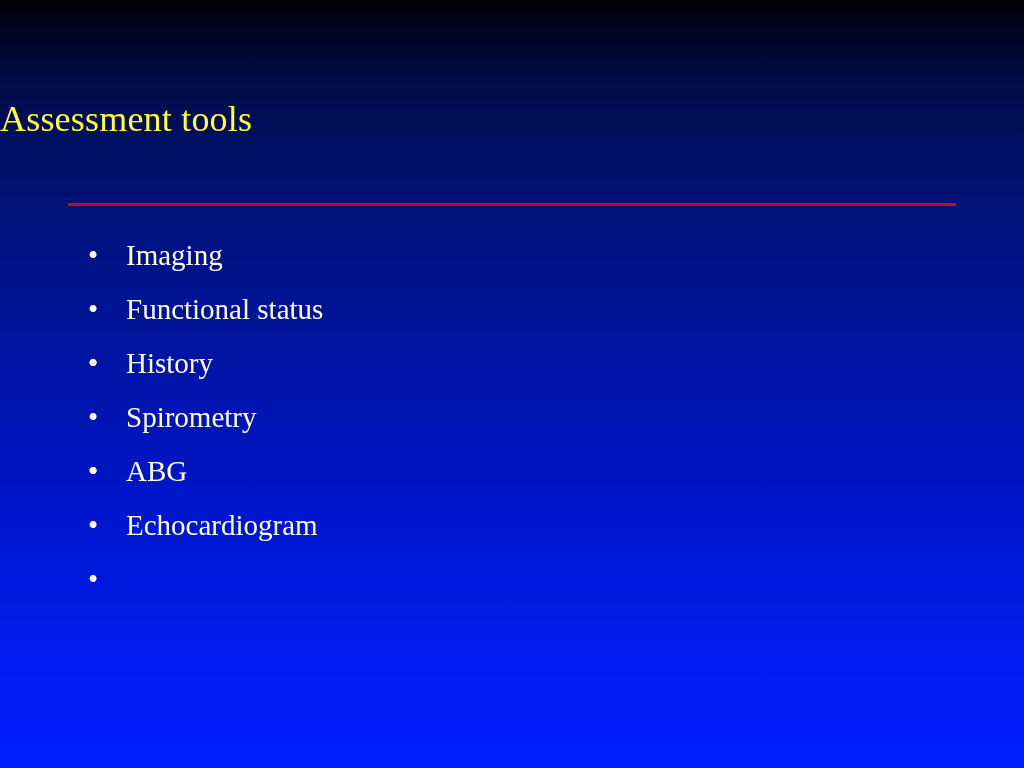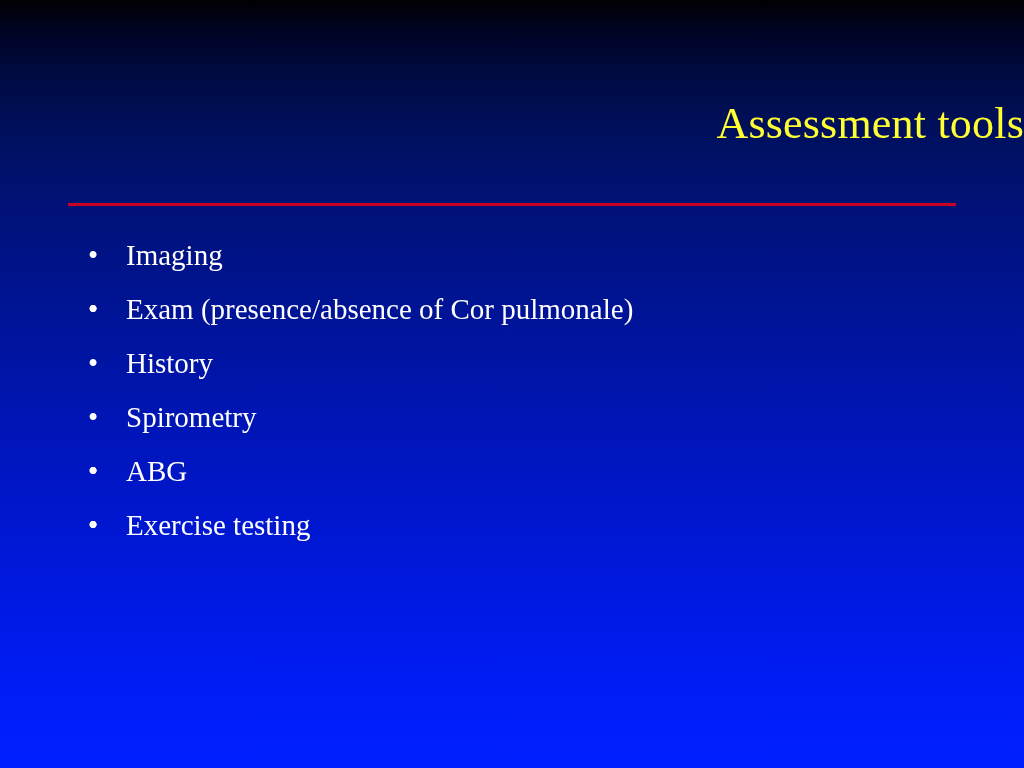--- a/index.html
+++ b/index.html
@@ -27,23 +27,23 @@
         #0019e2 78%,
         #001cf6 90%,
         #0020ff 100%);
     box-sizing: border-box;
   }
   .slide-title {
     position: absolute;
     top: 100px;
     left: 0;
     width: 1024px;
-    text-align: right;
+    text-align: left;
     color: #ffff33;
-    font-size: 44px;
+    font-size: 36px;
     line-height: 1.1;
     font-family: "Liberation Serif", serif;
     letter-spacing: 0.2px;
   }
   .title-rule {
     position: absolute;
     top: 203px;
     left: 68px;
     width: 888px;
     height: 3px;
@@ -85,42 +85,42 @@
 
   <div class="title-rule"></div>
 
   <ul class="bullet-list">
     <li class="bullet-item">
       <span class="marker">•</span>
       <span>Imaging</span>
     </li>
     <li class="bullet-item">
       <span class="marker">•</span>
+      <span>Functional status</span>
     </li>
     <li class="bullet-item">
       <span class="marker">•</span>
-      <span>Exam (presence/absence of Cor pulmonale)</span>
     </li>
     <li class="bullet-item">
       <span class="marker">•</span>
       <span>History</span>
     </li>
     <li class="bullet-item">
       <span class="marker">•</span>
       <span>Spirometry</span>
     </li>
     <li class="bullet-item">
       <span class="marker">•</span>
     </li>
     <li class="bullet-item">
       <span class="marker">•</span>
       <span>ABG</span>
     </li>
     <li class="bullet-item">
       <span class="marker">•</span>
+      <span>Echocardiogram</span>
     </li>
     <li class="bullet-item">
       <span class="marker">•</span>
-      <span>Exercise testing</span>
     </li>
   </ul>
 
 </div>
 
 </body></html>

